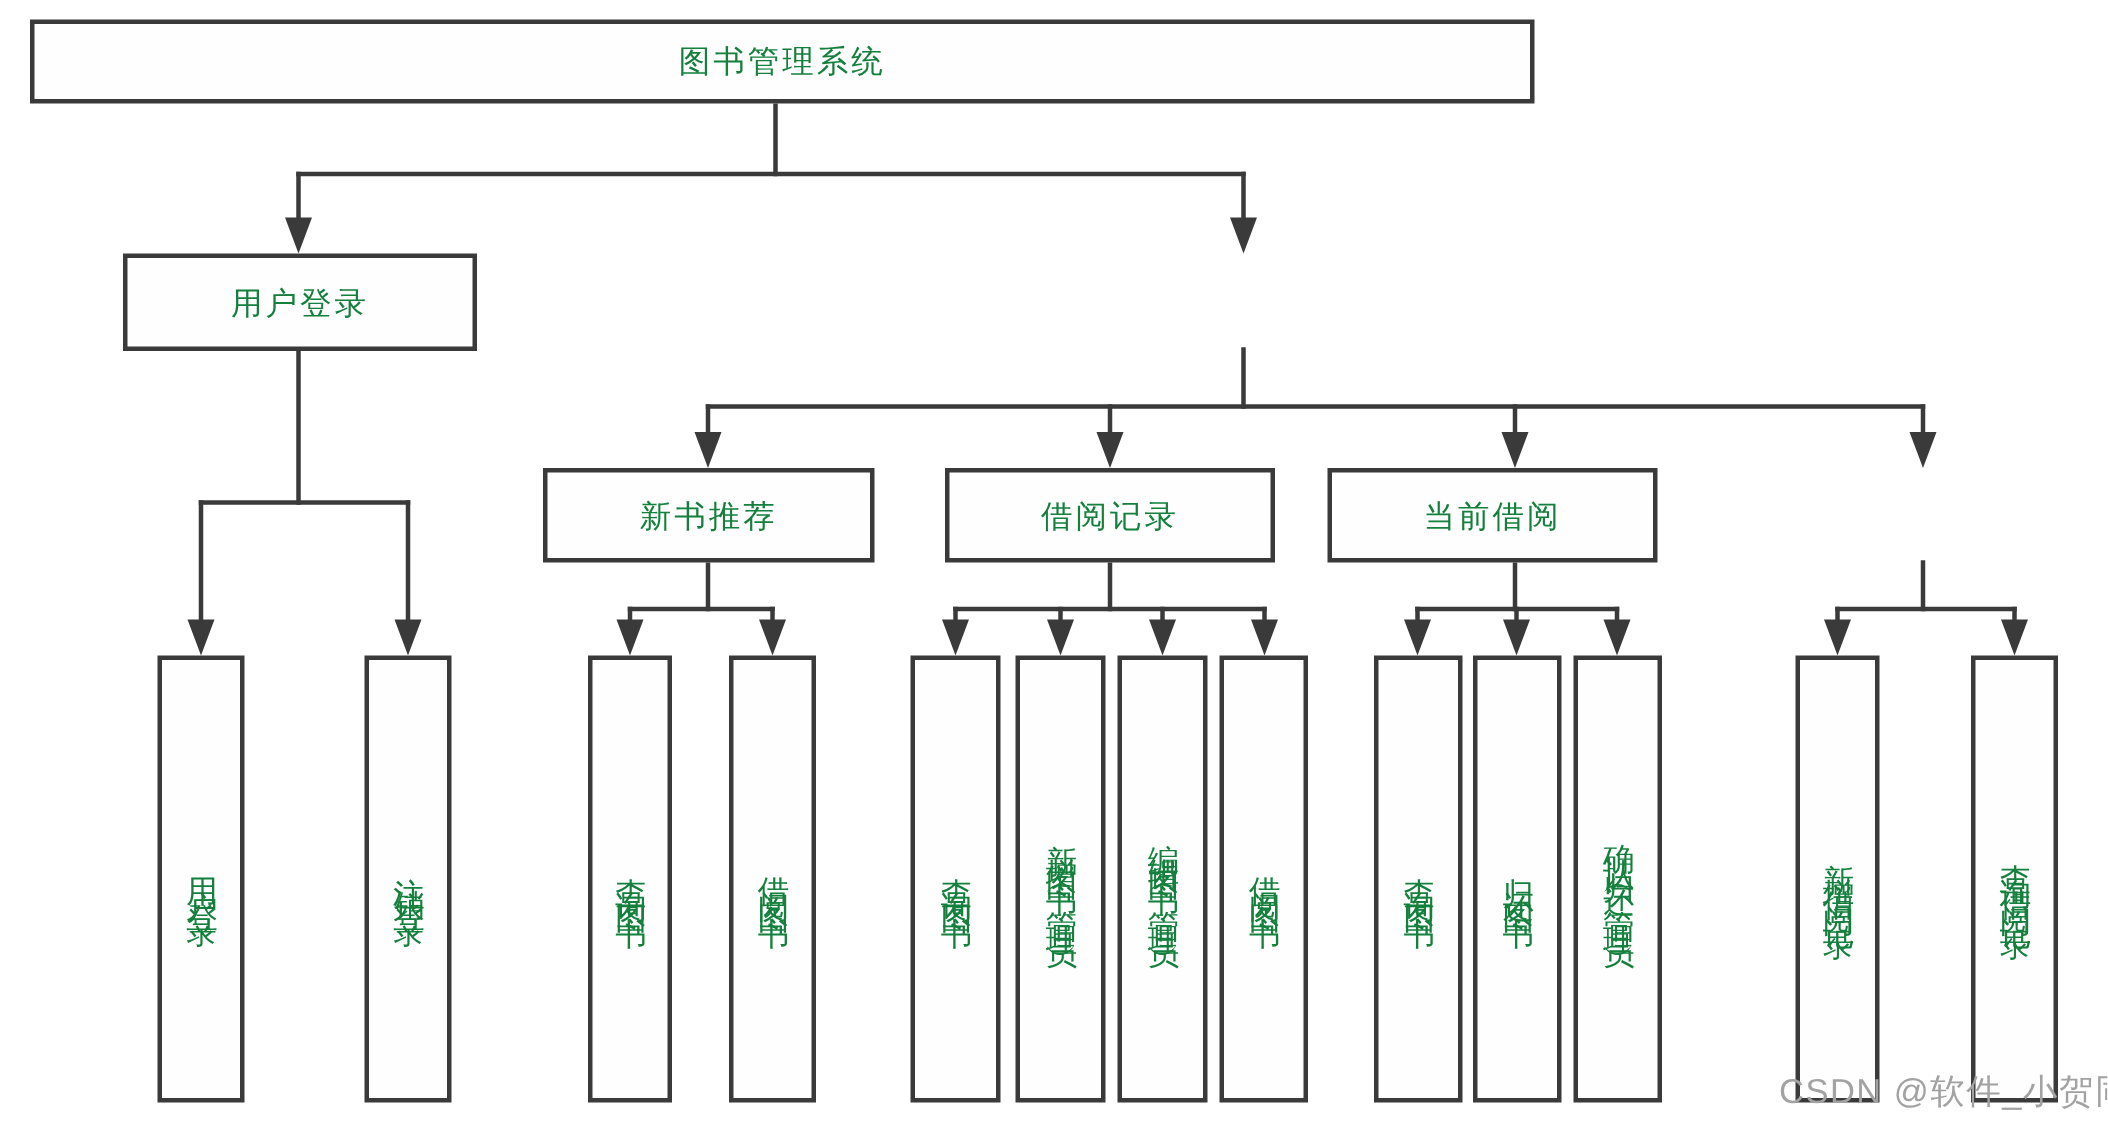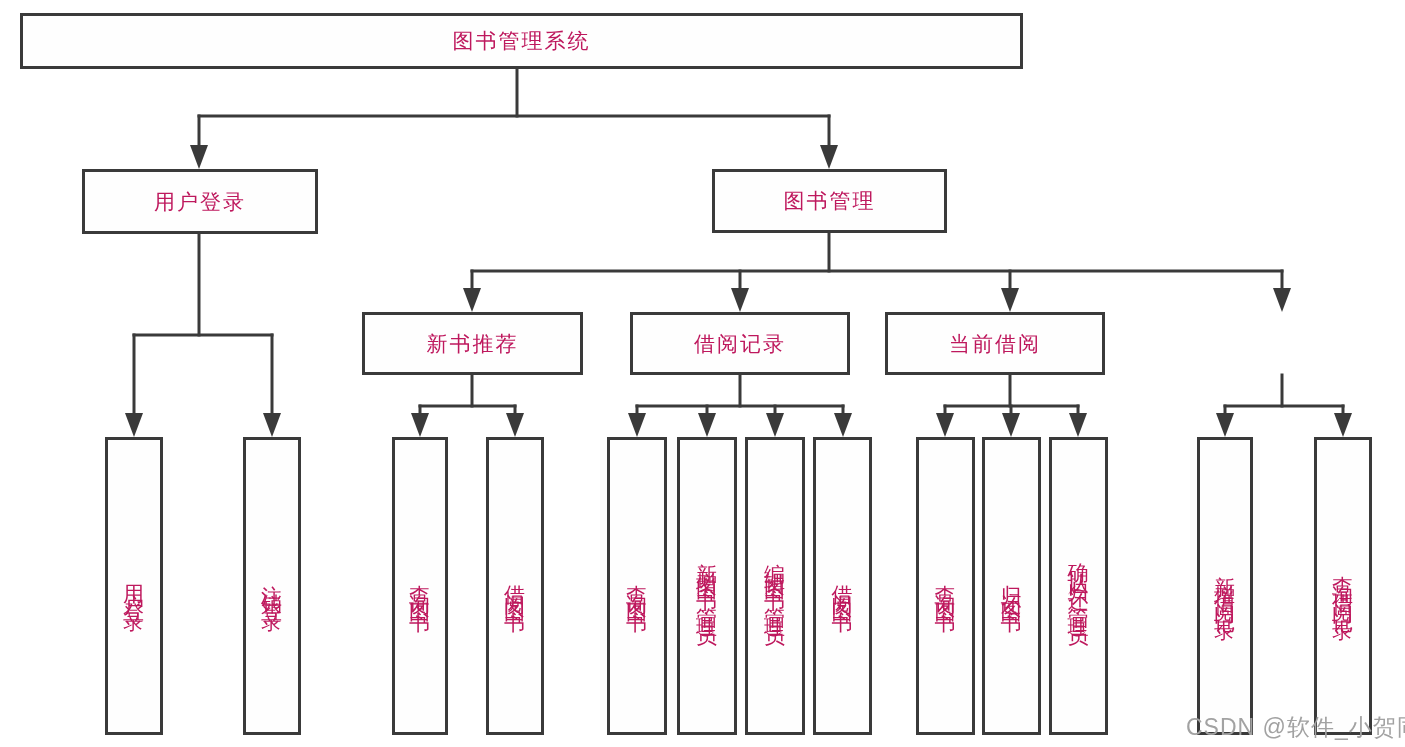--- a/index.html
+++ b/index.html
@@ -3,21 +3,21 @@
 <meta charset="utf-8">
 <style>
   html,body{margin:0;padding:0;background:#ffffff;}
   .canvas{
     position:relative;width:1405px;height:747px;background:#ffffff;
     font-family:"Liberation Sans","DejaVu Sans",sans-serif;overflow:hidden;
   }
   .box{
     position:absolute;box-sizing:border-box;border:3px solid #3a3a3a;
     background:#fefefe;display:flex;align-items:center;justify-content:center;
-    color:#be185d;z-index:3;
+    color:#15803d;z-index:3;
   }
   .box.h span{font-size:21px;letter-spacing:2px;white-space:nowrap;}
   .box.v span{
     writing-mode:vertical-rl;text-orientation:mixed;
     font-size:21px;letter-spacing:9px;line-height:1.2;white-space:nowrap;
   }
   #wires{position:absolute;left:0;top:0;z-index:2;}
   .watermark{
     position:absolute;left:1186px;top:712px;font-size:23px;color:#a2a2a2;
     z-index:10;letter-spacing:1px;white-space:nowrap;
@@ -97,23 +97,20 @@
       </g>
     </svg>
 
   <div class="box h" style="left:20px;top:13px;width:1003px;height:56px">
     <span>图书管理系统</span>
   </div>
 
   <div class="box h" style="left:82px;top:169px;width:236px;height:65px">
     <span>用户登录</span>
   </div>
-  <div class="box h" style="left:712px;top:169px;width:235px;height:64px">
-    <span>图书管理</span>
-  </div>
 
   <div class="box h" style="left:362px;top:312px;width:221px;height:63px">
     <span>新书推荐</span>
   </div>
   <div class="box h" style="left:630px;top:312px;width:220px;height:63px">
     <span>借阅记录</span>
   </div>
   <div class="box h" style="left:885px;top:312px;width:220px;height:63px">
     <span>当前借阅</span>
   </div>

